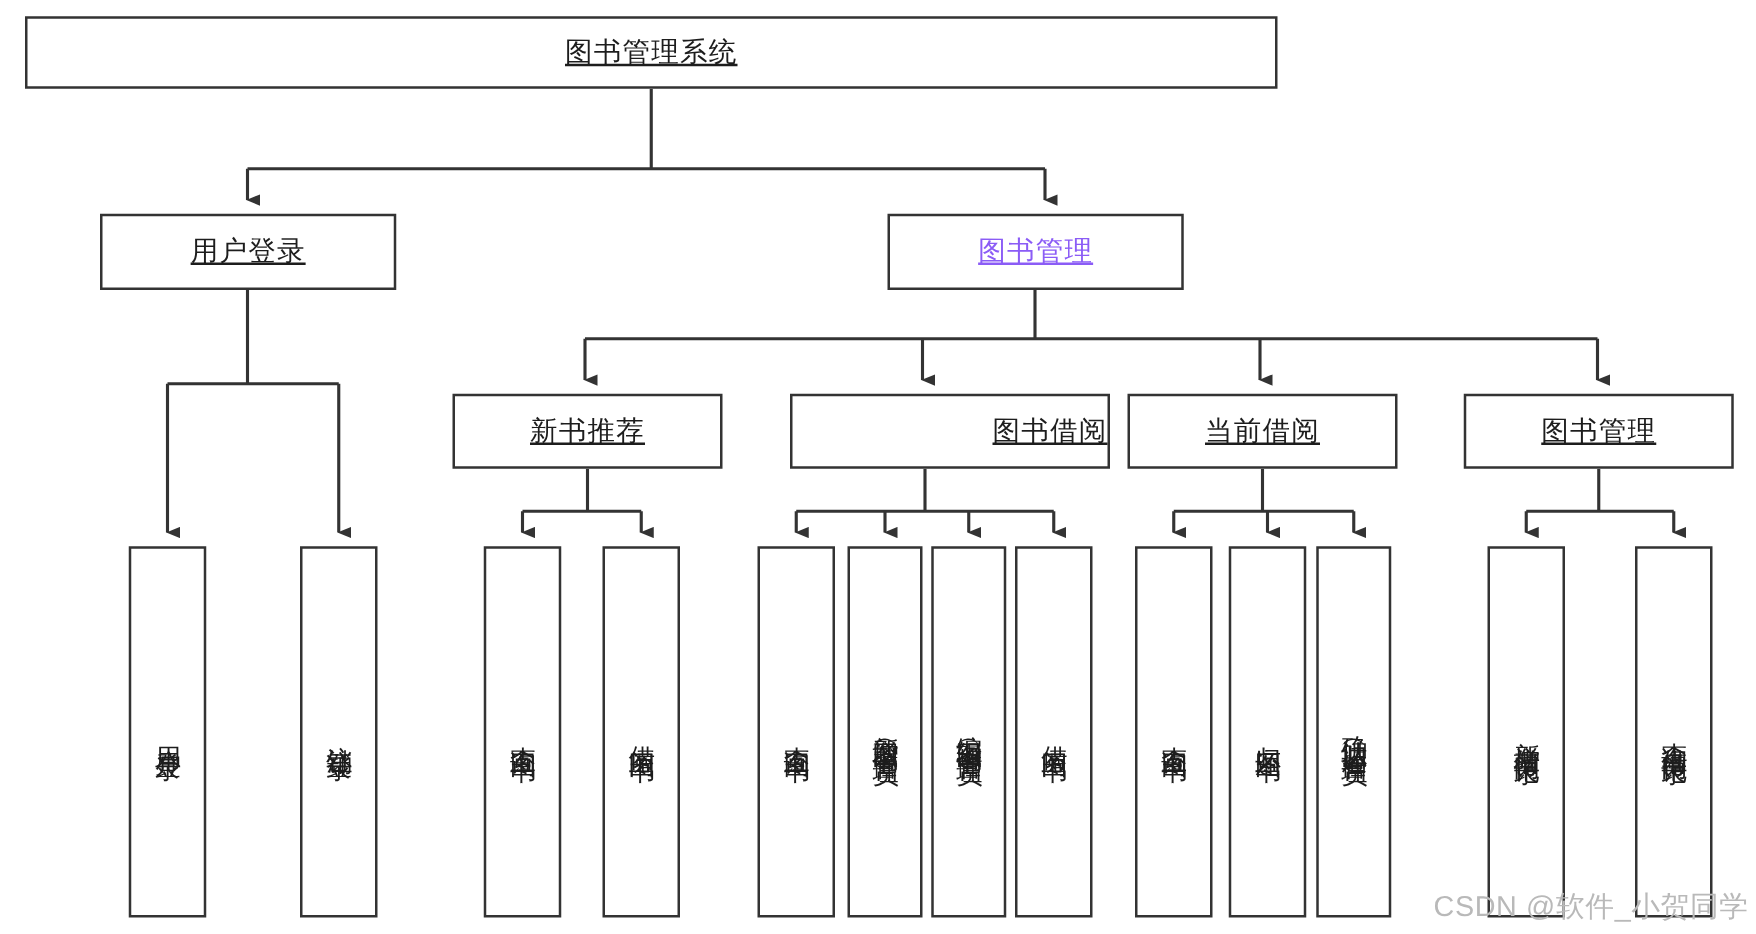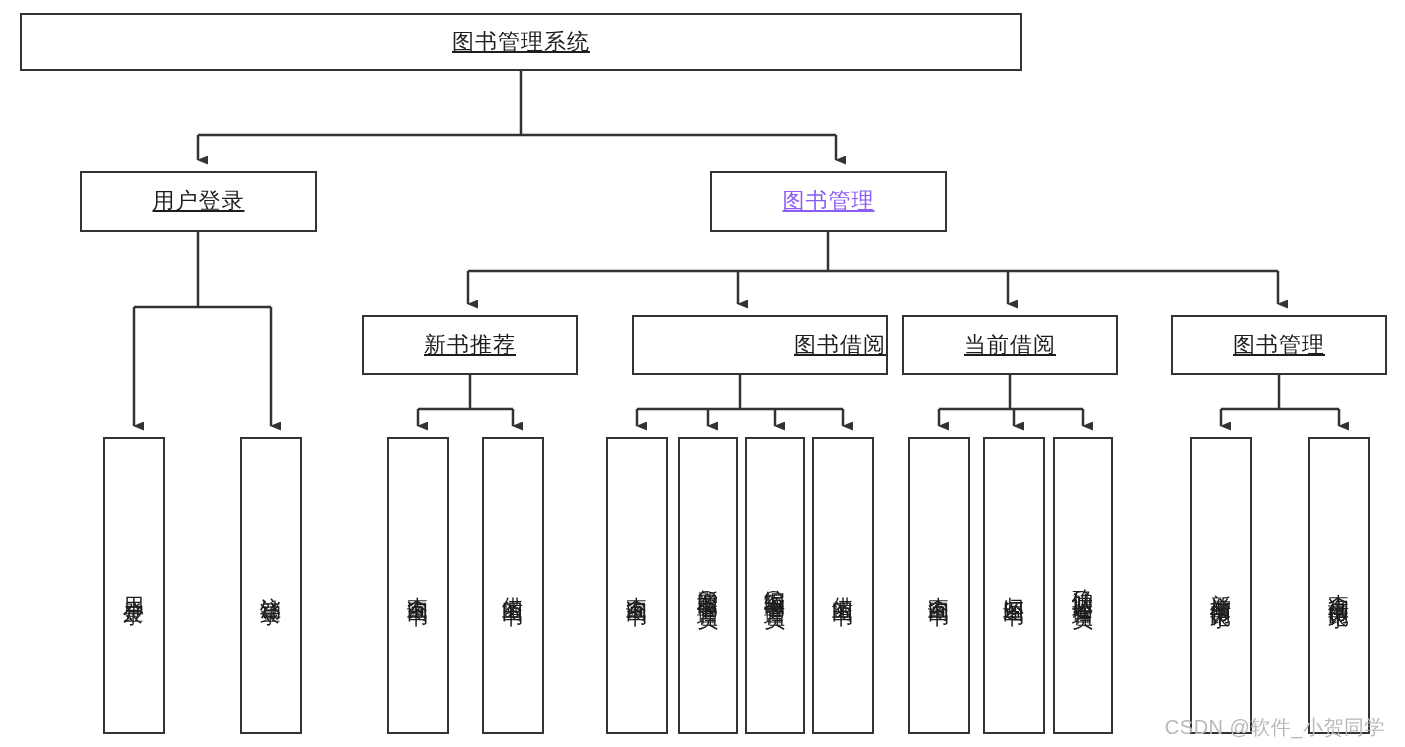--- a/index.html
+++ b/index.html
@@ -50,23 +50,23 @@
     text-orientation: upright;
     letter-spacing: 3px;
     white-space: nowrap;
     line-height: 1;
   }
   .node .label {
     display: block;
   }
   #watermark {
     position: absolute;
-    right: 20px;
+    right: 6px;
     bottom: 6px;
-    font-size: 20px;
+    font-size: 23px;
     color: #b9b9b9;
     letter-spacing: 0.5px;
     white-space: nowrap;
     text-align: center;
   }
 </style>
 </head>
 <body>
 
 <div id="diagram-root">

